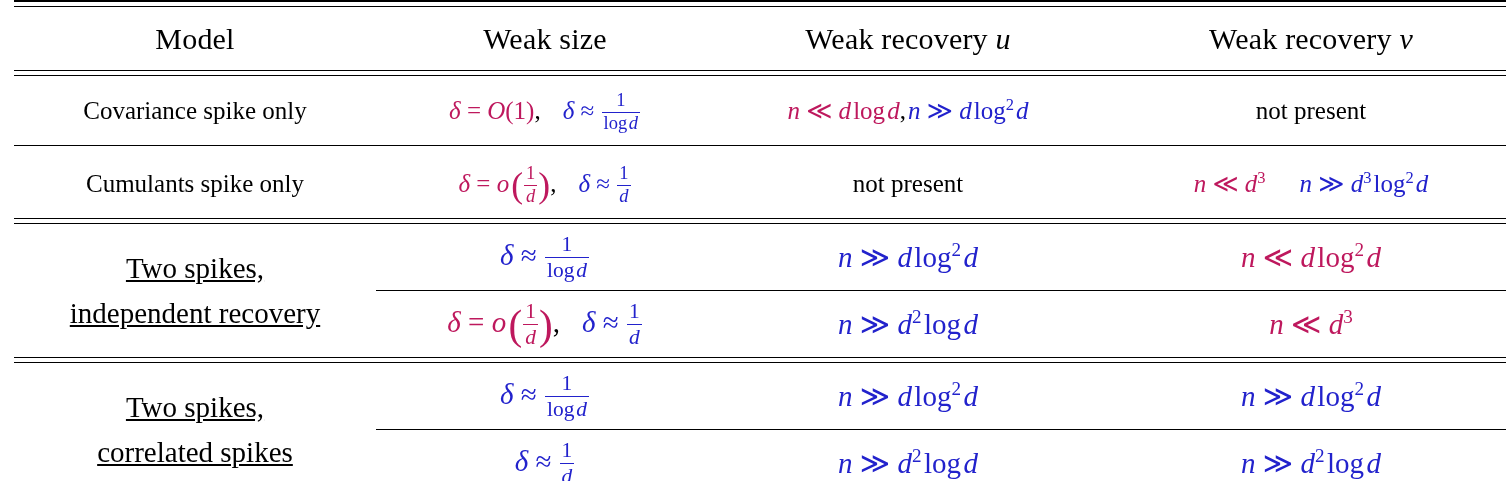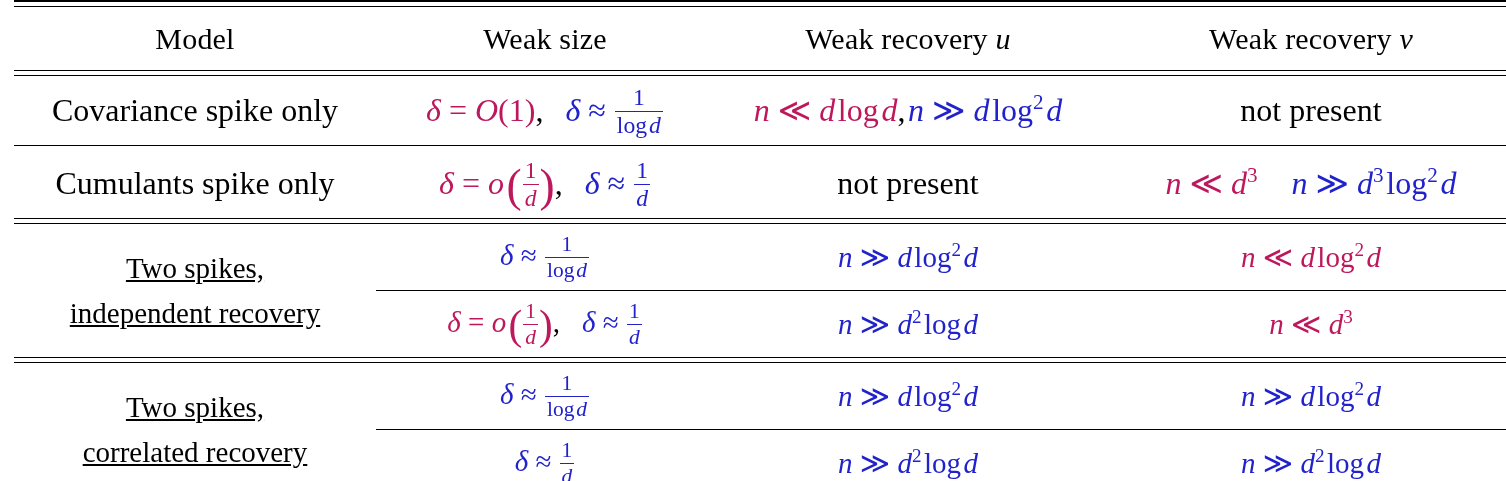--- a/index.html
+++ b/index.html
@@ -62,21 +62,21 @@
   
   .hdr-cell {
     font-size: 30px;
     height: 63px;
     line-height: 63px;
     letter-spacing: 0.2px;
   }
 
   
   .body-cell {
-    font-size: 32px;
+    font-size: 25px;
     height: 69px;
     line-height: 69px;
     white-space: nowrap;
   }
 
   
   .model-stack {
     font-size: 29px;
     line-height: 1.55;
     white-space: nowrap;
@@ -267,21 +267,21 @@
     </tr>
 
     <tr class="rule-row">
       <td colspan="4" class="rule-double"></td>
     </tr>
 
     <tr>
       <td>
         <div class="model-stack">
           <span class="ln">Two spikes,</span>
-          <span class="ln">correlated recovery</span>
+          <span class="ln">correlated spikes</span>
         </div>
       </td>
       <td class="split-host" colspan="3">
         <table class="sub">
           <colgroup>
                 <col class="s-step">
                 <col class="s-u">
                 <col class="s-v">
               </colgroup>
           <tbody>

